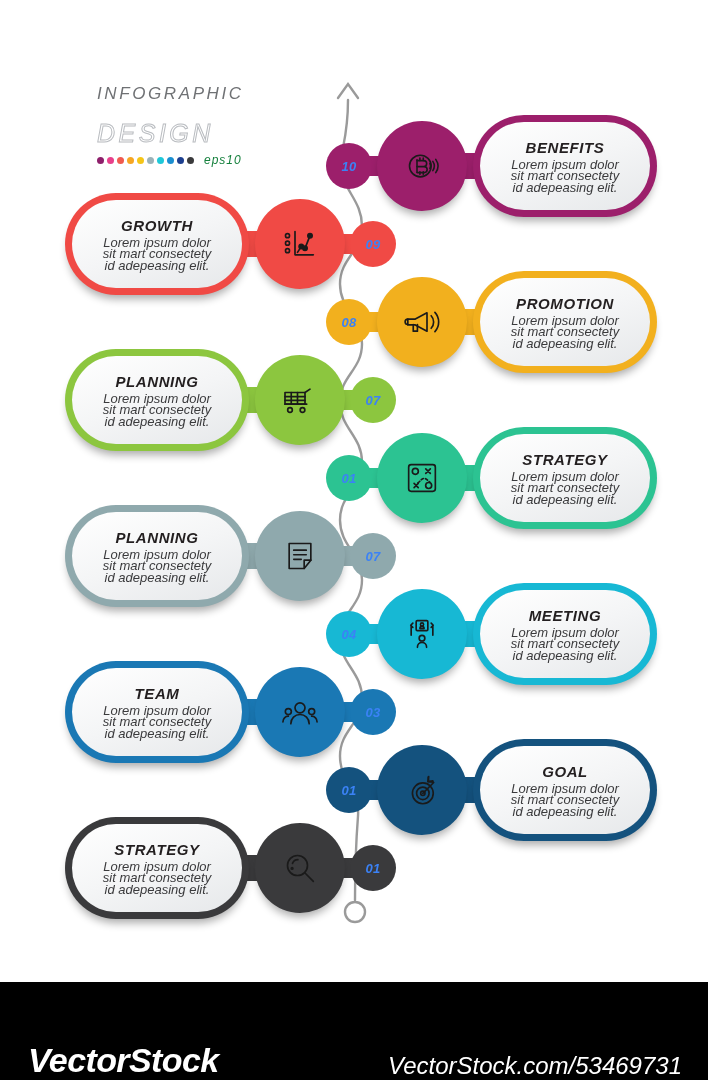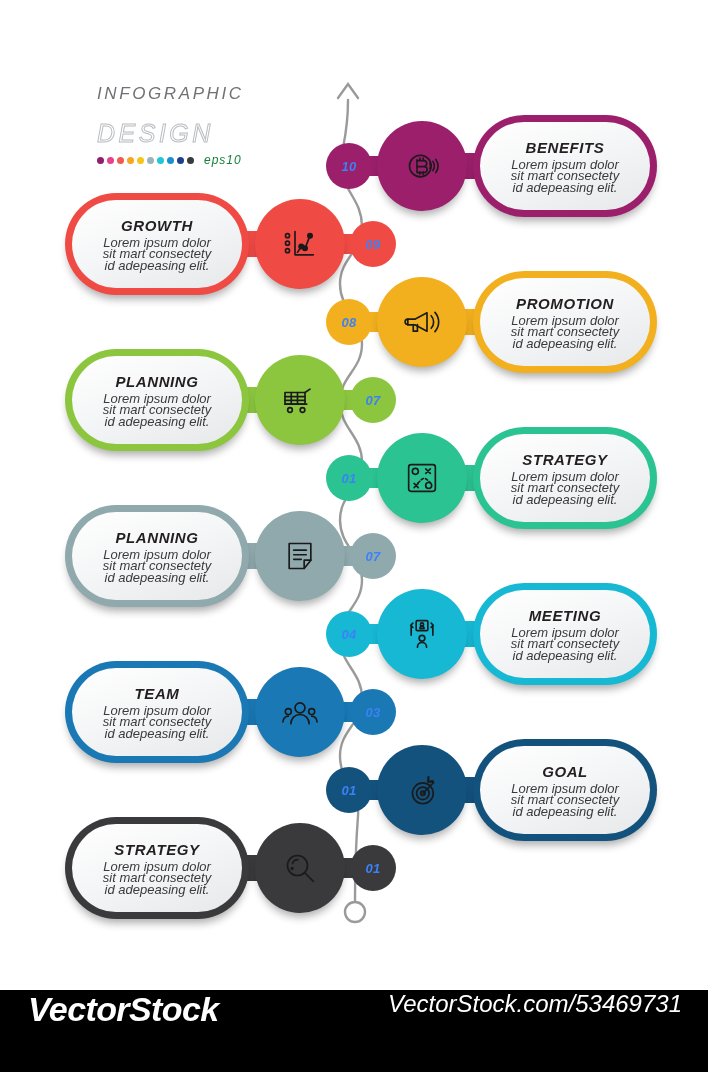--- a/index.html
+++ b/index.html
@@ -94,23 +94,23 @@
   }
   .badge span {
     font-size: 13px; font-weight: 700; color: #3b82f6; letter-spacing: 0.3px;
     font-family:"Liberation Sans", sans-serif;
   }
   
   .badge-link { width: 16px; height: 20px; background: var(--c); position: relative; z-index: 1; }
 
   
   .footer {
-    position: absolute; left:0; bottom:8px; width: 708px; height: 82px;
+    position: absolute; left:0; bottom:0; width: 708px; height: 98px;
     background: #000000;
-    display:flex; align-items:flex-start; justify-content: space-between;
+    display:flex; align-items:flex-end; justify-content: space-between;
   }
   .footer-brand {
     color:#fff; font-size: 34px; font-weight: 700; letter-spacing: -0.6px;
     margin-left: 28px; font-family:"Liberation Sans", sans-serif;
   }
   .footer-url {
     color:#fff; font-size: 24px; margin-right: 26px;
     font-family:"Liberation Sans", sans-serif;
   }
 </style>

